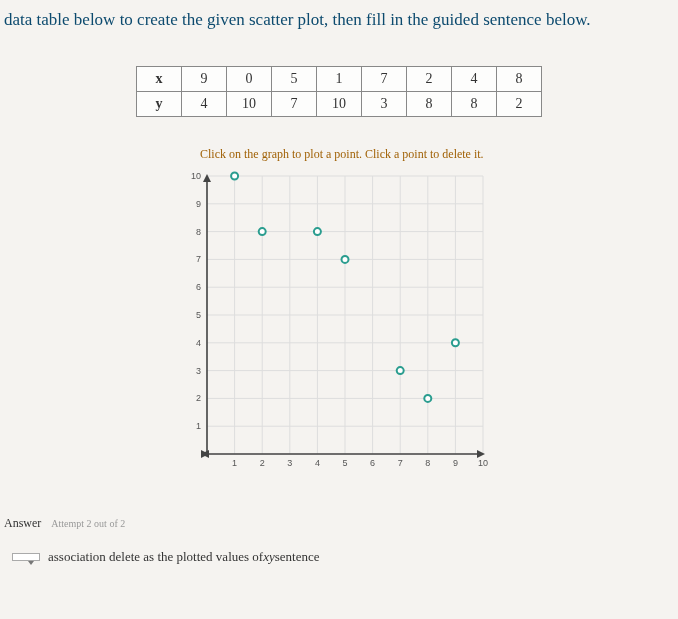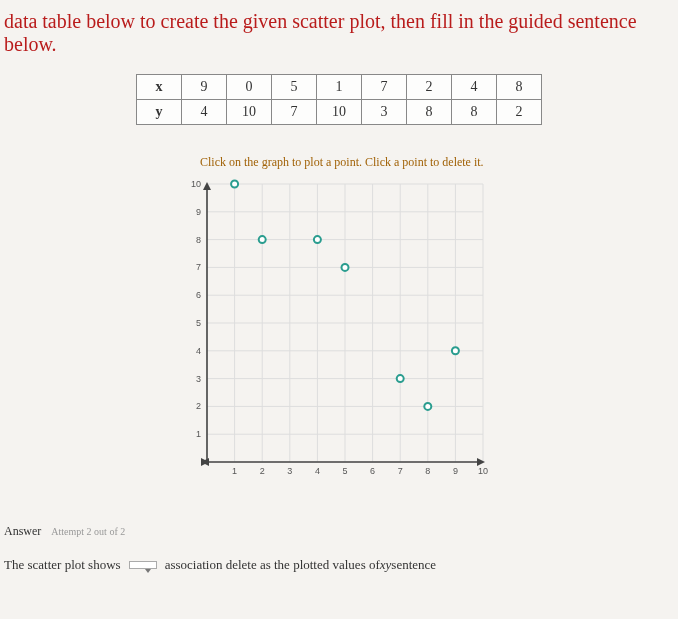--- a/index.html
+++ b/index.html
@@ -1,17 +1,17 @@
 <!DOCTYPE html>
 <html><head>
 <meta charset="utf-8">
 <style>
 html,body{margin:0;padding:0;font-family:Georgia,serif;background:#f5f3f0;color:#333}
 .page{width:678px;height:619px;position:relative;padding:10px 0 0 0;box-sizing:border-box;overflow:hidden}
-.instruction{font-size:20px;margin:0 0 18px 4px;color:#b91c1c}
+.instruction{font-size:17px;margin:0 0 36px 4px;color:#0c4a6e}
 .table{margin:0 auto 30px auto;border-collapse:collapse}
 .table td{border:1px solid #888;padding:4px 10px;font-size:14px;text-align:center;min-width:24px;background:#fdfdfc}
 .table td.hdr{font-weight:bold}
 .clickhint{font-size:12px;color:#a16207;text-align:left;margin:0 0 6px 200px}
 .chartwrap{position:relative;width:320px;height:310px;margin:0 auto}
 svg.chart{display:block}
 .axis-line{stroke:#444;stroke-width:1.6}
 .grid-line{stroke:#ddd;stroke-width:1}
 .tick-label{font-size:9px;fill:#555;font-family:Arial,sans-serif}
 .pt{fill:#fff;stroke:#2a9d8f;stroke-width:2}
@@ -119,21 +119,20 @@
         <circle class="pt" cx="276.4" cy="174.8" r="3.5"></circle>
       </svg>
 </div>
 
 <div class="ans-sec">
   <div style="margin:0 0 0 4px">
     <span class="ans-label">Answer</span>
     <span class="attempt">Attempt 2 out of 2</span>
   </div>
   <div class="sentence">
-    <span>The scatter plot shows</span>
     <span class="dd"> </span>
     <span>association delete as the plotted values of </span>
     <span class="xvar">x</span>
     <span class="xvar">y</span>
     <span> sentence</span>
   </div>
 </div>
 
 </div>
 

